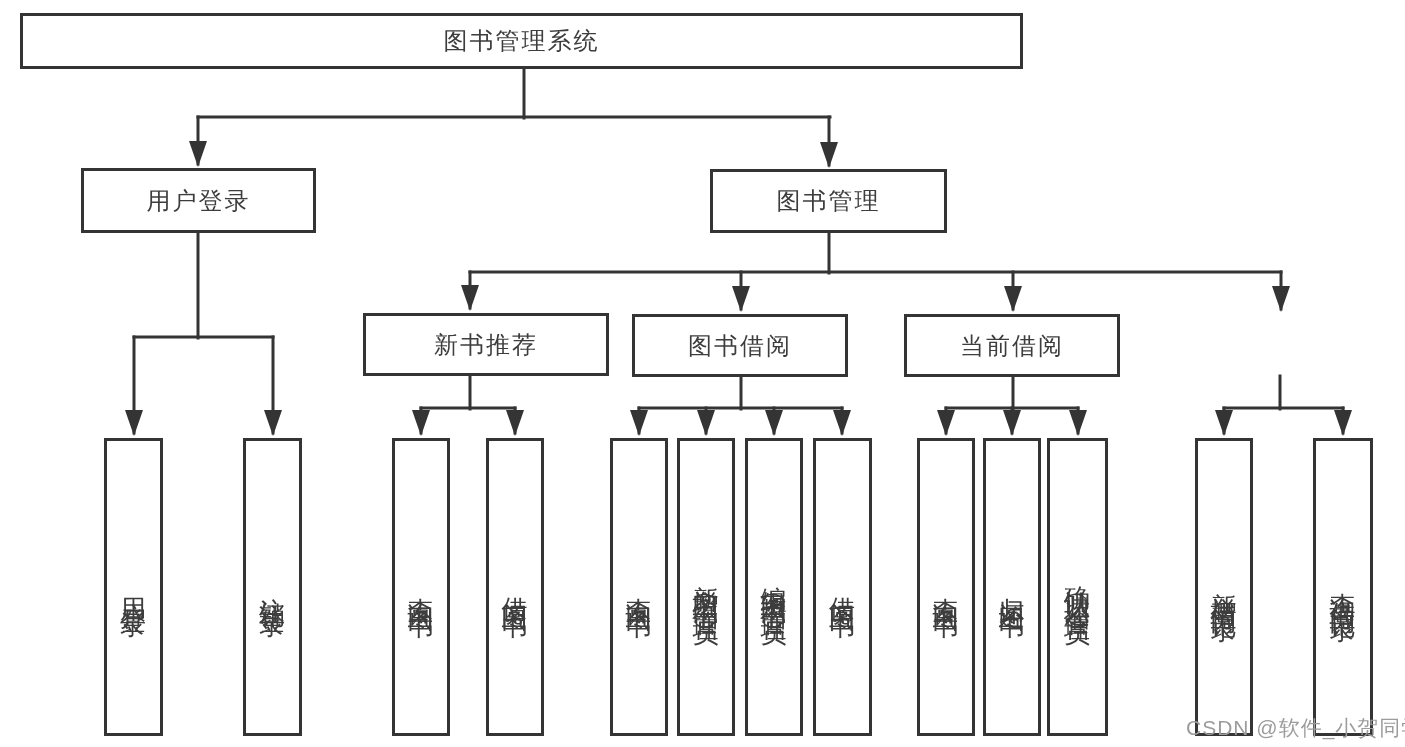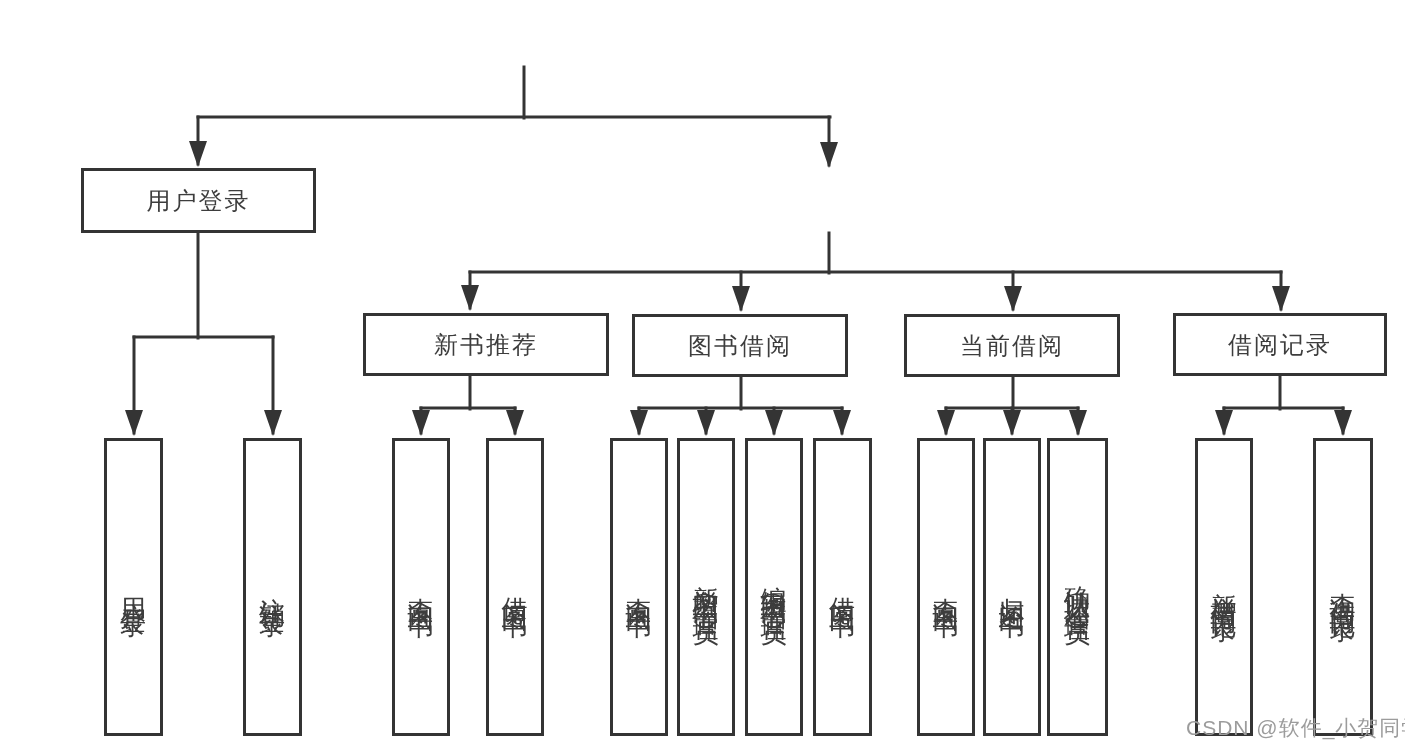--- a/index.html
+++ b/index.html
@@ -76,36 +76,39 @@
       <line x1="1012" y1="408" x2="1012" y2="433" marker-end="url(#arrow)"></line>
       <line x1="1078" y1="408" x2="1078" y2="433" marker-end="url(#arrow)"></line>
 
       <line x1="1280" y1="376" x2="1280" y2="409"></line>
       <line x1="1224" y1="408" x2="1343" y2="408"></line>
       <line x1="1224" y1="408" x2="1224" y2="433" marker-end="url(#arrow)"></line>
       <line x1="1343" y1="408" x2="1343" y2="433" marker-end="url(#arrow)"></line>
     </g>
   </svg>
 
+  <div class="box h" style="left:20px;top:13px;width:1003px;height:56px">
+    <span>图书管理系统</span>
+  </div>
 
   <div class="box h" style="left:81px;top:168px;width:235px;height:65px">
     <span>用户登录</span>
+  </div>
+  <div class="box h" style="left:710px;top:169px;width:237px;height:64px">
+    <span>图书管理</span>
   </div>
 
   <div class="box h" style="left:363px;top:313px;width:246px;height:63px">
     <span>新书推荐</span>
   </div>
   <div class="box h" style="left:904px;top:314px;width:216px;height:63px">
     <span>当前借阅</span>
   </div>
   <div class="box h" style="left:632px;top:314px;width:216px;height:63px">
     <span>图书借阅</span>
-  </div>
-  <div class="box h" style="left:1173px;top:313px;width:214px;height:63px">
-    <span>借阅记录</span>
   </div>
 
   <div class="box v" style="left:104px;top:438px;width:59px;height:298px">
     <span>用户登录</span>
   </div>
   <div class="box v" style="left:243px;top:438px;width:59px;height:298px">
     <span>注销登录</span>
   </div>
 
   <div class="box v" style="left:392px;top:438px;width:58px;height:298px">

